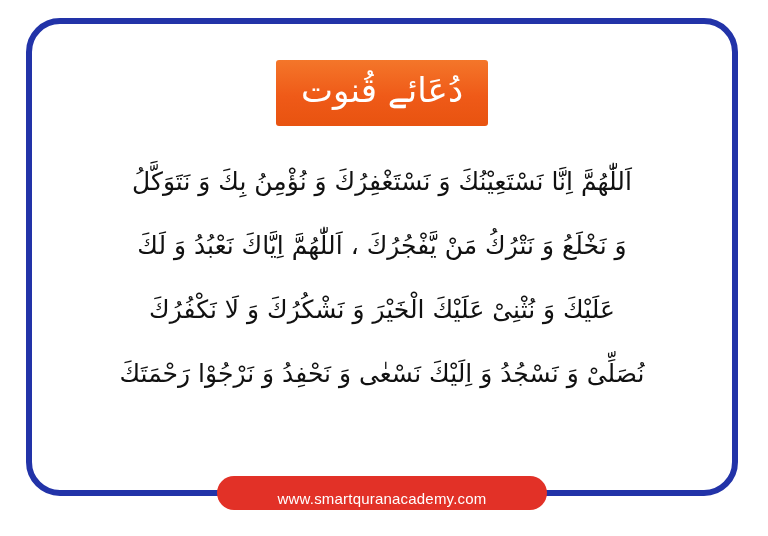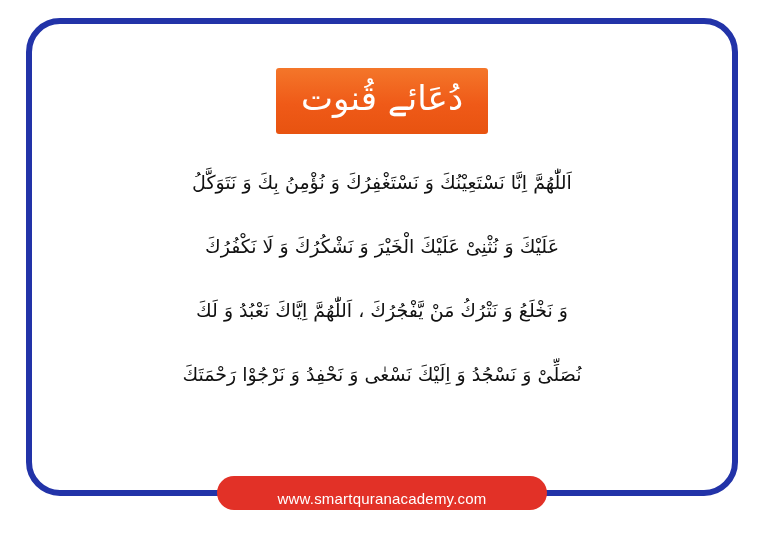--- a/index.html
+++ b/index.html
@@ -32,21 +32,20 @@
     transform: translateX(-50%);
     top: 36px;
     width: 212px;
     height: 66px;
     background: linear-gradient(180deg, #f4762a 0%, #ef5a18 55%, #e85310 100%);
     border-radius: 3px;
     display: flex;
     align-items: center;
     justify-content: center;
     overflow: hidden;
-    margin-top: 8px;
   }
 
   .title-text {
     color: #ffffff;
     font-family: "DejaVu Sans", sans-serif;
     font-size: 34px;
     line-height: 1.1;
     direction: rtl;
     unicode-bidi: bidi-override;
     white-space: nowrap;
@@ -60,21 +59,21 @@
     right: 34px;
     top: 126px;
     direction: rtl;
     text-align: center;
     color: #111111;
     font-family: "DejaVu Sans", sans-serif;
   }
 
   .dua-line {
     display: block;
-    font-size: 19px;
+    font-size: 25px;
     line-height: 64px;
     white-space: nowrap;
     letter-spacing: 0px;
   }
 
   .footer-pill {
     position: absolute;
     left: 50%;
     transform: translateX(-50%);
     bottom: -20px;
@@ -99,22 +98,22 @@
 <body>
 
 <div class="card">
 
   <div class="title-banner">
     <div class="title-text">دُعَائے قُنوت</div>
   </div>
 
   <div class="dua-body">
     <span class="dua-line">اَللّٰهُمَّ اِنَّا نَسْتَعِيْنُكَ وَ نَسْتَغْفِرُكَ وَ نُؤْمِنُ بِكَ وَ نَتَوَكَّلُ</span>
+    <span class="dua-line">وَ نَخْلَعُ وَ نَتْرُكُ مَنْ يَّفْجُرُكَ ، اَللّٰهُمَّ اِيَّاكَ نَعْبُدُ وَ لَكَ</span>
     <span class="dua-line">عَلَيْكَ وَ نُثْنِىْ عَلَيْكَ الْخَيْرَ وَ نَشْكُرُكَ وَ لَا نَكْفُرُكَ</span>
-    <span class="dua-line">وَ نَخْلَعُ وَ نَتْرُكُ مَنْ يَّفْجُرُكَ ، اَللّٰهُمَّ اِيَّاكَ نَعْبُدُ وَ لَكَ</span>
     <span class="dua-line">نُصَلِّىْ وَ نَسْجُدُ وَ اِلَيْكَ نَسْعٰى وَ نَحْفِدُ وَ نَرْجُوْا رَحْمَتَكَ</span>
   </div>
 
   <div class="footer-pill">
     <span class="footer-text">www.smartquranacademy.com</span>
   </div>
 
 </div>
 
 </body></html>

